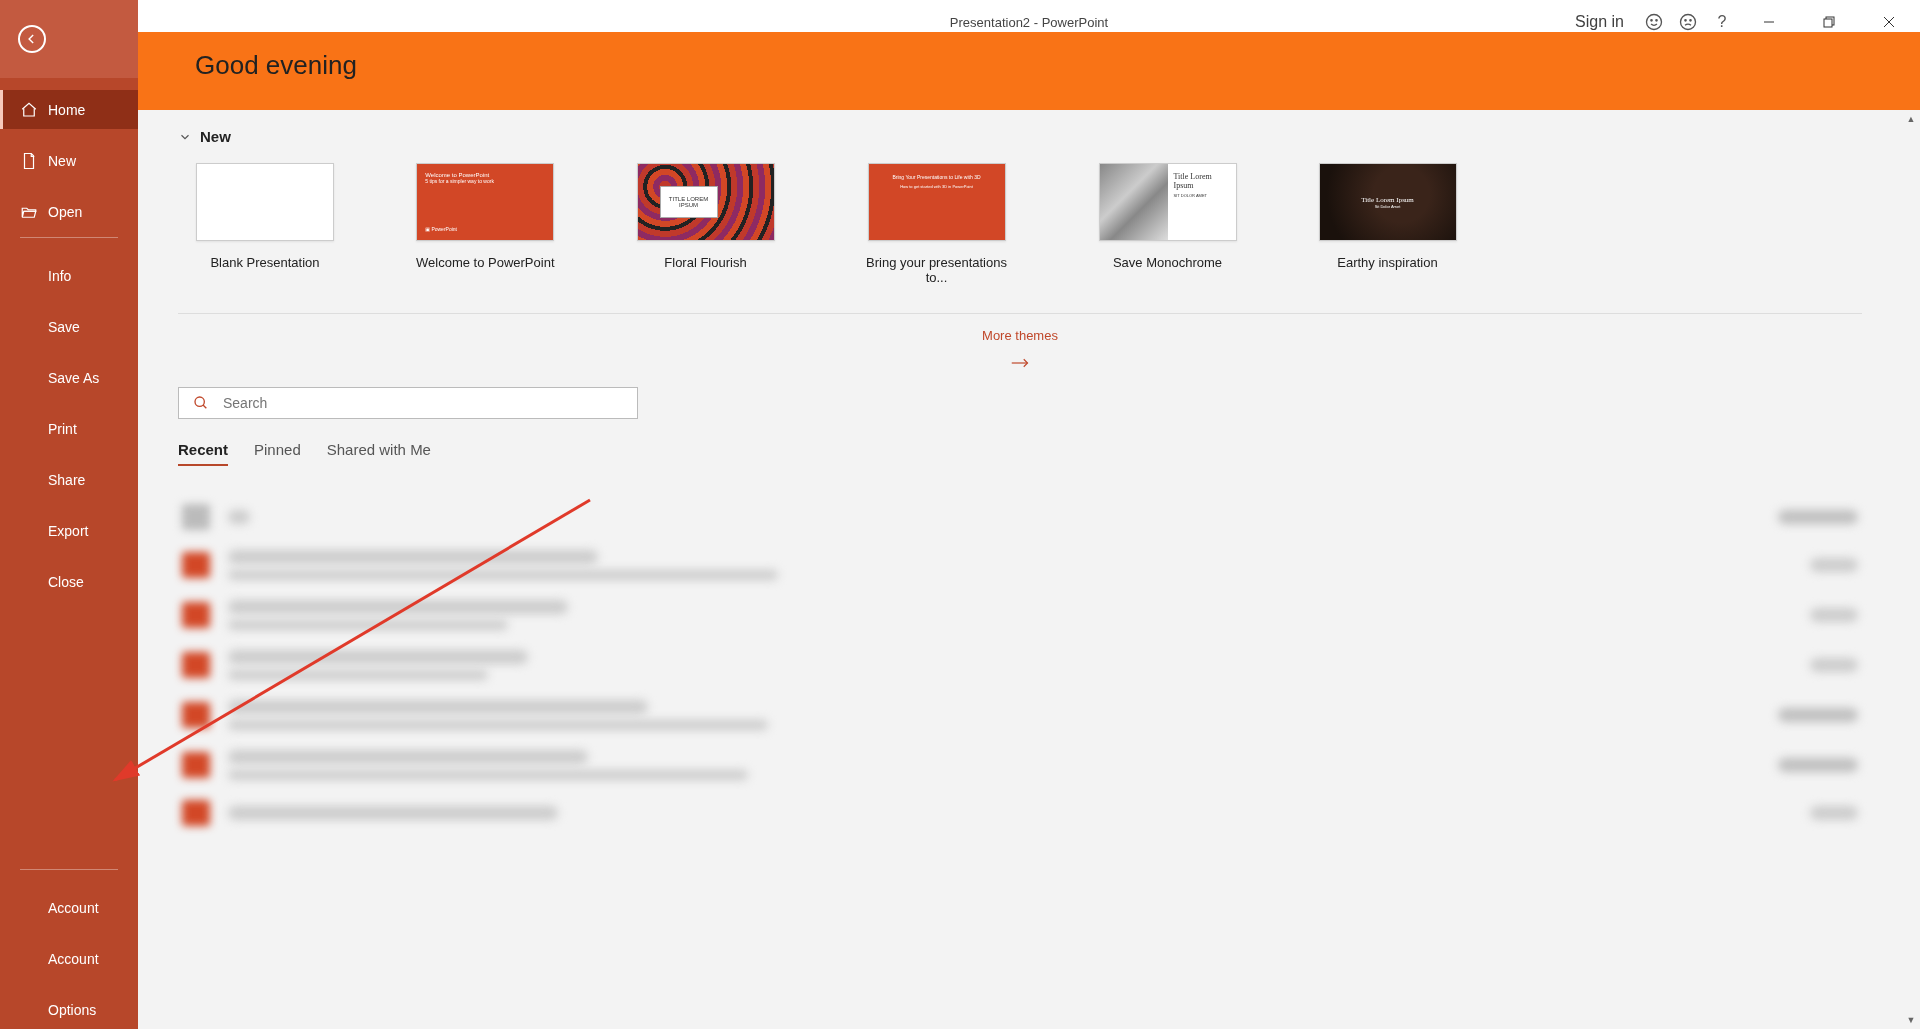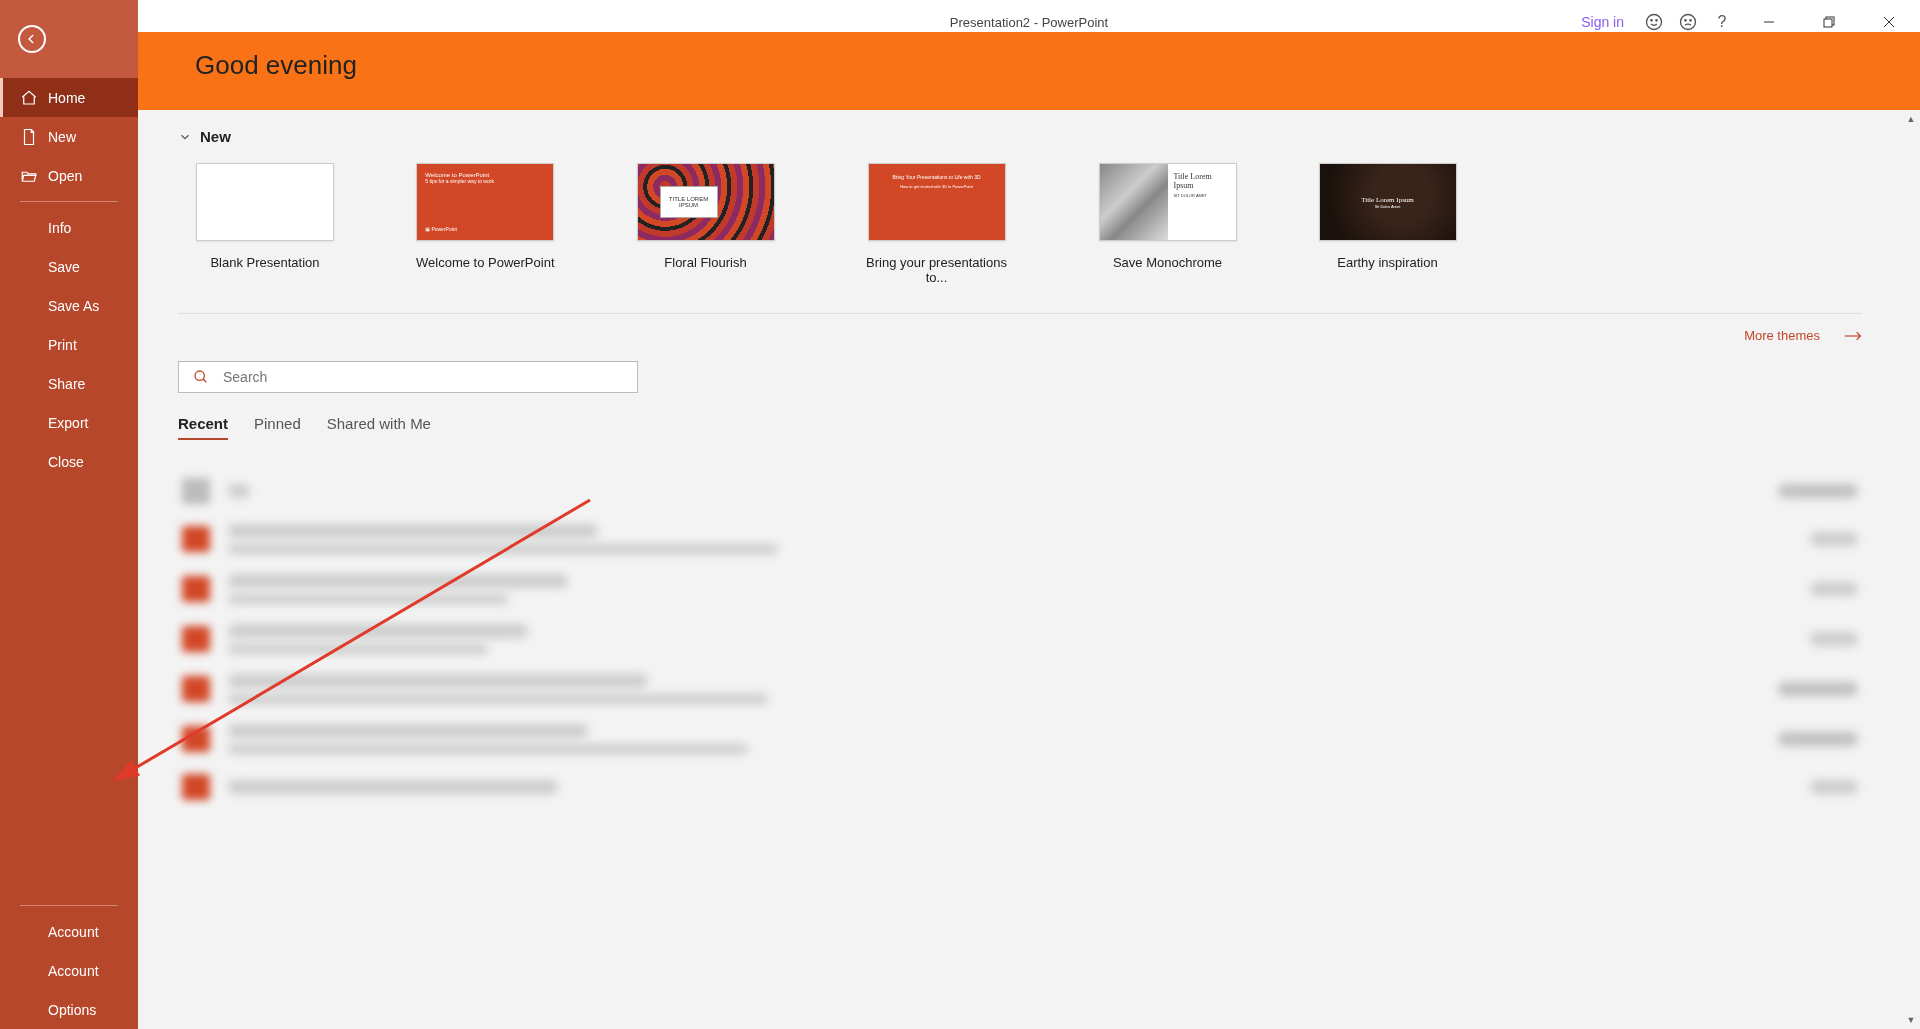--- a/index.html
+++ b/index.html
@@ -1,29 +1,29 @@
 <!DOCTYPE html>
 <html><head>
 <meta charset="utf-8">
 <style>
 * { margin: 0; padding: 0; box-sizing: border-box; font-family: 'Segoe UI', sans-serif; }
 body { width: 1920px; height: 1029px; overflow: hidden; background: #fff; position: relative; }
 
 .titlebar { position: absolute; top: 0; left: 138px; right: 0; height: 32px; display: flex; align-items: center; background: #fff; margin-top: 6px; }
 .titlebar-center { position: absolute; left: 50%; transform: translateX(-50%); font-size: 13px; color: #444; }
 .titlebar-right { margin-left: auto; display: flex; align-items: center; gap: 14px; padding-right: 8px; }
-.titlebar-right .signin { font-size: 14px; color: #8b5cf6; padding: 4px 6px; }
+.titlebar-right .signin { font-size: 16px; color: #404040; padding: 4px 6px; }
 .tb-icon { width: 20px; height: 20px; display: flex; align-items: center; justify-content: center; color: #555; font-size: 16px; }
 .tb-btn { width: 46px; height: 32px; display: flex; align-items: center; justify-content: center; color: #333; }
 .tb-btn svg { width: 12px; height: 12px; }
 
 .sidebar { position: absolute; left: 0; top: 0; width: 138px; height: 100%; background: #b7472a; color: #fff; display: flex; flex-direction: column; }
 .sb-back { height: 78px; display: flex; align-items: center; justify-content: flex-start; padding-left: 18px; background: #c35a40; }
 .sb-back-circ { width: 28px; height: 28px; border: 2px solid #fff; border-radius: 50%; display: flex; align-items: center; justify-content: center; }
-.sb-item { height: 39px; display: flex; align-items: center; padding-left: 20px; font-size: 14px; gap: 10px; }
+.sb-item { height: 39px; display: flex; align-items: center; padding-left: 20px; font-size: 14px; gap: 10px; margin-top: 12px; }
 .sb-item.active { background: #8f2f17; border-left: 3px solid #f7c9bb; padding-left: 17px; }
 .sb-sep { margin: 6px 20px; border-top: 1px solid rgba(255,255,255,0.35); }
 .sb-spacer { flex: 1; }
 .sb-icon { width: 18px; height: 18px; flex-shrink: 0; }
 
 .main { position: absolute; left: 138px; top: 32px; right: 0; bottom: 0; background: #f97316; overflow: hidden; padding-left: 17px; }
 .greeting { font-size: 26px; font-weight: 400; color: #222; padding: 18px 0 18px 40px; }
 .content-area { position: absolute; top: 78px; left: 0; right: 18px; bottom: 0; background: #f3f3f3; padding: 18px 40px 0 40px; }
 .section-head { display: flex; align-items: center; gap: 8px; font-weight: 600; font-size: 15px; color: #222; margin-bottom: 18px; }
 .chev { width: 14px; height: 14px; }
@@ -38,21 +38,21 @@
 .th-orange .foot { font-size: 5px; }
 .th-orange2 { background: #d24726; color:#fff; font-size:5px; text-align:center; padding:10px 6px;}
 .th-floral { background: repeating-radial-gradient(circle at 20% 30%, #c0392b 0 6px, #8e2a62 6px 12px, #d24726 12px 18px, #222 18px 22px); }
 .th-floral .card { position:absolute; left:22px; top:22px; width:58px; height:32px; background:#fff; border:1px solid #aaa; display:flex; align-items:center; justify-content:center; font-size:6px; color:#333; text-align:center;}
 .th-mono { display:flex; }
 .th-mono .img { width:50%; background: linear-gradient(135deg,#888 0%, #ccc 40%, #888 60%, #ddd 100%); }
 .th-mono .txt { width:50%; padding:8px 6px; font-size:7px; color:#333; }
 .th-earth { background: radial-gradient(circle at 60% 40%, #3a241a 0 30%, #1a110c 80%); color:#fff; display:flex; align-items:center; justify-content:center; font-size:7px; text-align:center; }
 
 .sec-divider { border-top:1px solid #ddd; margin: 28px 0 14px 0;}
-.more-themes { text-align:right; font-size:13px; color:#c0482b; display:flex; align-items:center; justify-content:flex-end; gap:24px; margin-bottom:18px;}
+.more-themes { text-align:right; font-size:13px; color:#c0482b; display:flex; align-items:center; justify-content:flex-end; gap:14px; margin-bottom:18px;flex-direction:column;}
 
 .search { width: 460px; height: 32px; border:1px solid #bbb; background:#fff; display:flex; align-items:center; padding:0 14px; gap:14px; margin-bottom: 22px;}
 .search input { border:none; outline:none; font-size:14px; flex:1; background:transparent; color:#333;}
 .search-icon { color:#c0482b; }
 
 .tabs { display:flex; gap:26px; font-size:15px; color:#555; margin-bottom:28px;}
 .tab { padding-bottom:6px; }
 .tab.active { color:#222; font-weight:600; border-bottom:2px solid #b7472a; }
 
 .recent-list { margin-top: 8px; }

